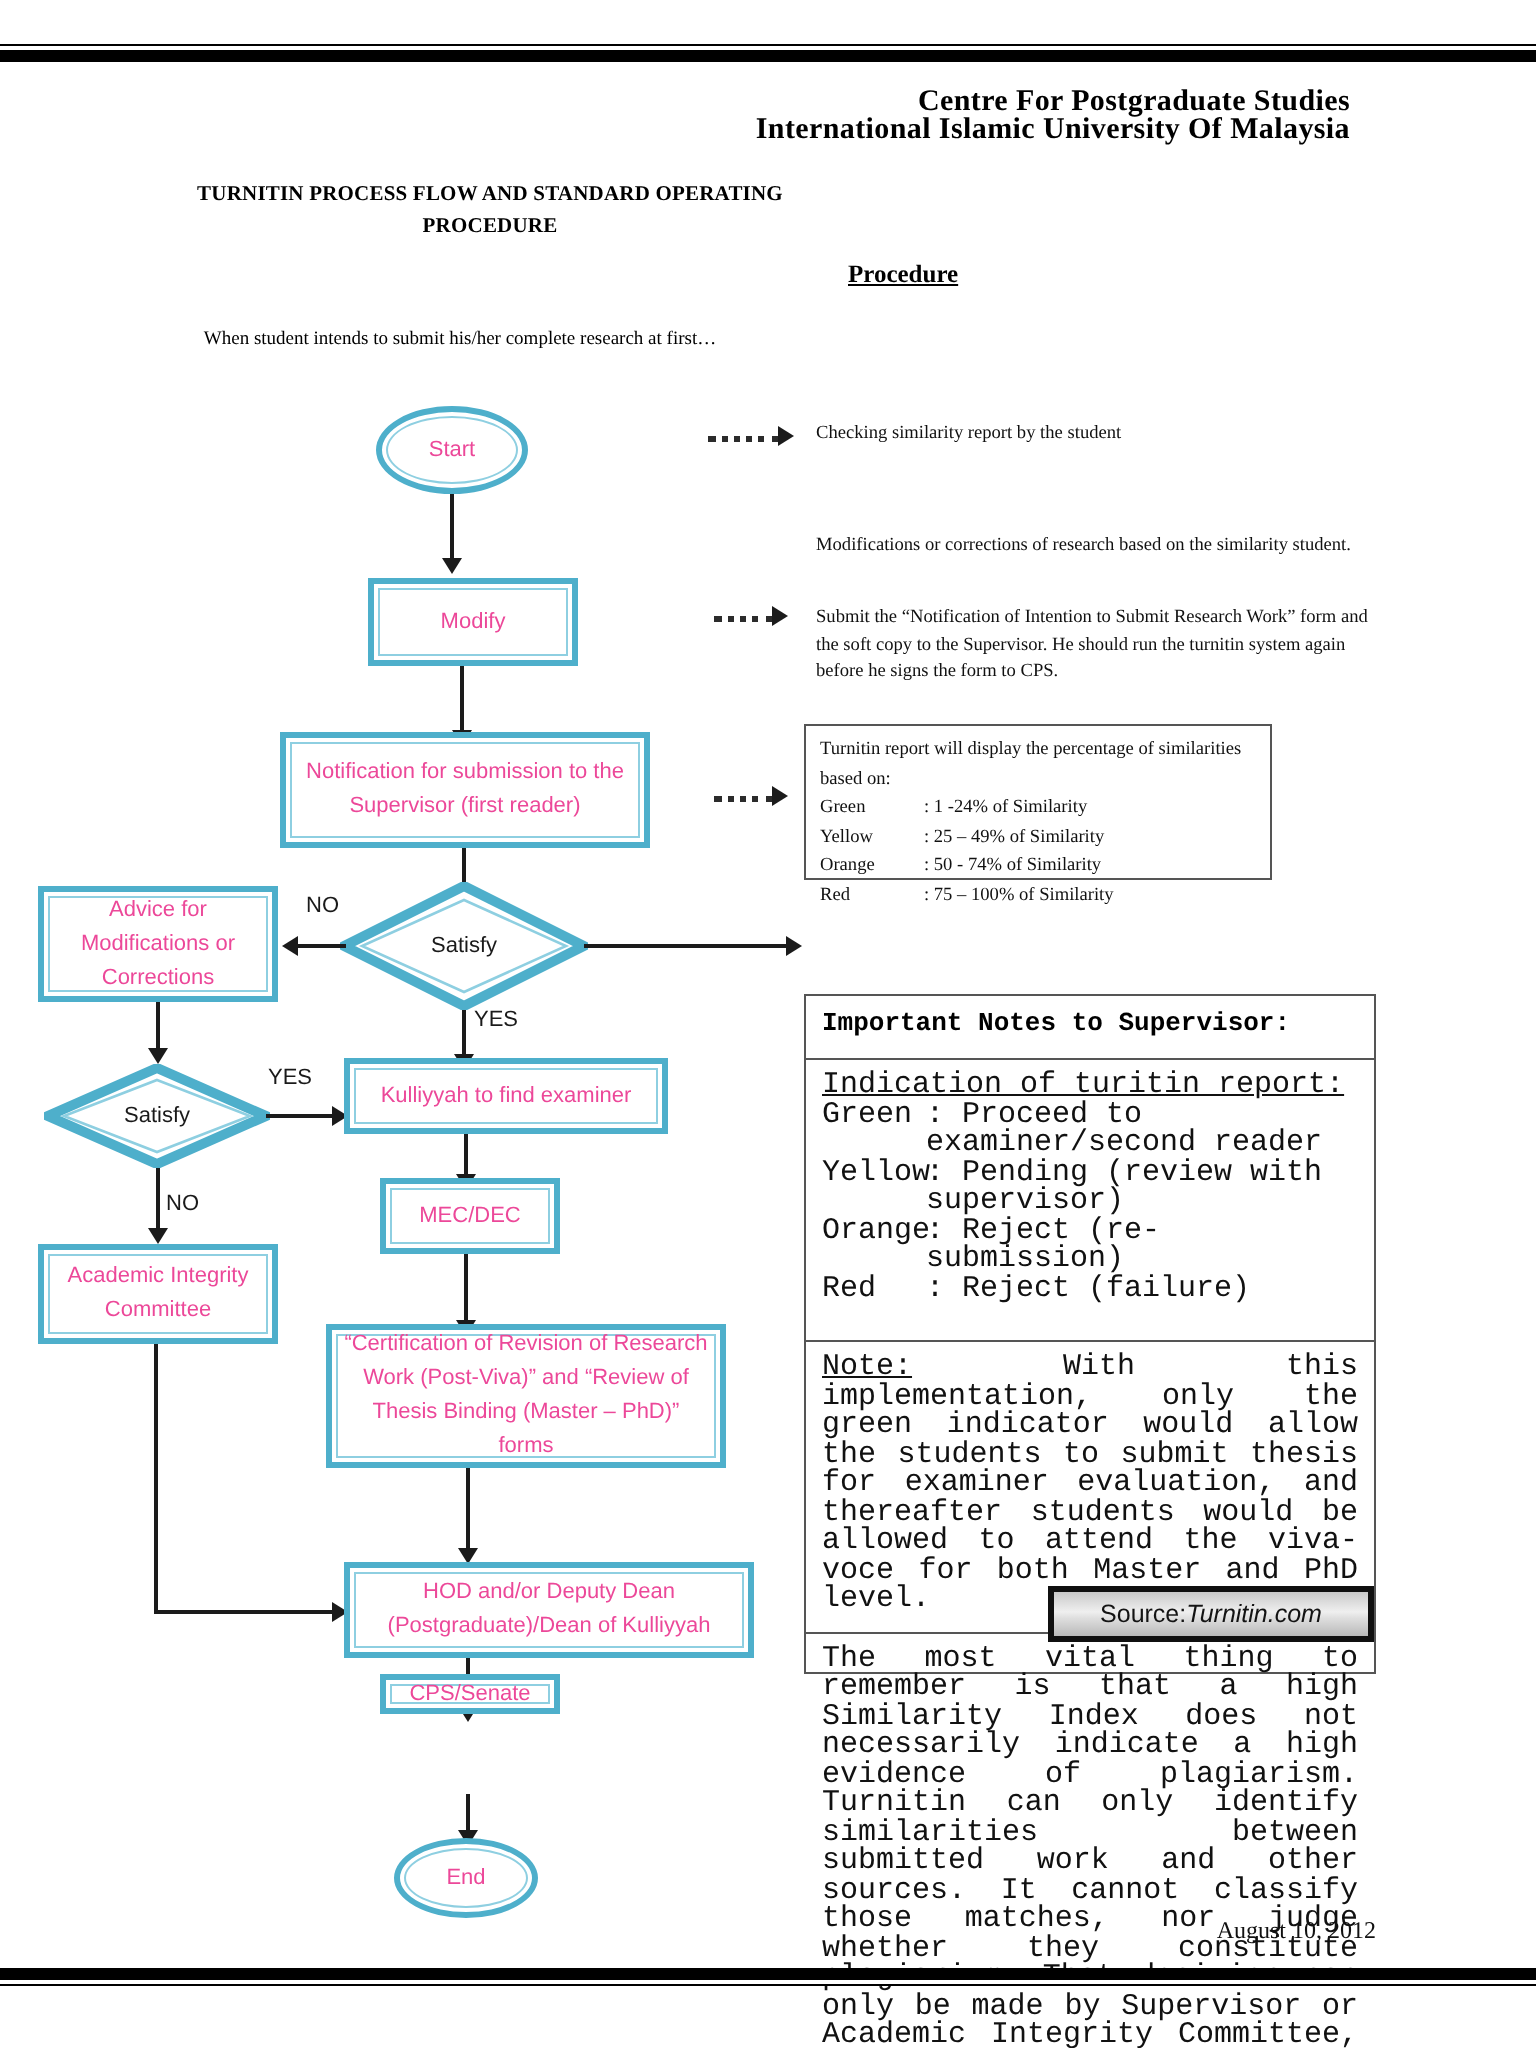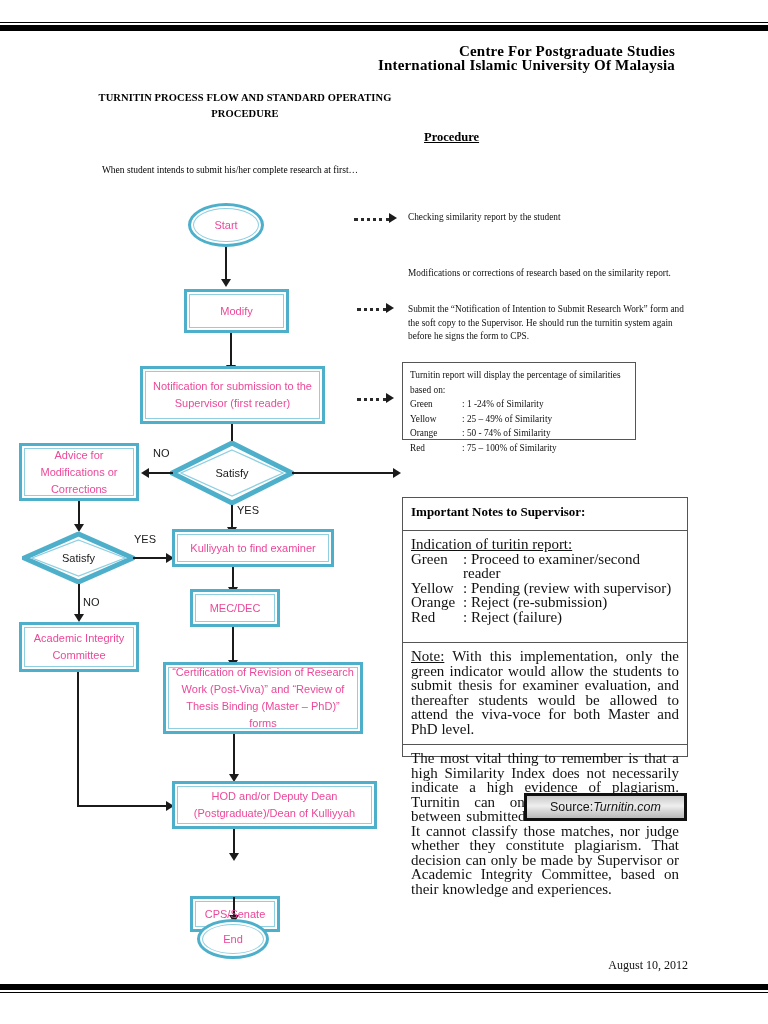--- a/index.html
+++ b/index.html
@@ -209,37 +209,37 @@
   <div class="vline" style="left:233px;top:734px;height:42px;"></div>
   <div class="arrow-down" style="left:229px;top:774px;"></div>
 
   <div class="node" style="left:172px;top:781px;width:205px;height:48px;">
     <div class="inner"></div>
     <div class="lbl">HOD and/or Deputy Dean (Postgraduate)/Dean of Kulliyyah</div>
   </div>
   <div class="vline" style="left:233px;top:829px;height:26px;"></div>
   <div class="arrow-down" style="left:229px;top:853px;"></div>
 
-  <div class="node" style="left:190px;top:896px;width:90px;height:36px;">
+  <div class="node" style="left:190px;top:837px;width:90px;height:20px;">
     <div class="inner"></div>
     <div class="lbl">CPS/Senate</div>
   </div>
   <div class="vline" style="left:233px;top:897px;height:20px;"></div>
   <div class="arrow-down" style="left:229px;top:915px;"></div>
 
   <div class="node oval" style="left:197px;top:919px;width:72px;height:40px;">
     <div class="inner"></div>
     <div class="lbl">End</div>
   </div>
 
   <div class="dotline" style="left:354px;top:218px;width:36px;"></div>
   <div class="arrow-right" style="left:389px;top:213px;"></div>
   <div class="ptext" style="left:408px;top:211px;width:280px;">Checking similarity report by the student</div>
 
-  <div class="ptext" style="left:408px;top:267px;width:275px;">Modifications or corrections of research based on the similarity report.</div>
+  <div class="ptext" style="left:408px;top:267px;width:275px;">Modifications or corrections of research based on the similarity student.</div>
 
   <div class="dotline" style="left:357px;top:308px;width:30px;"></div>
   <div class="arrow-right" style="left:386px;top:303px;"></div>
   <div class="ptext" style="left:408px;top:303px;width:278px;">Submit the “Notification of Intention to Submit Research Work” form and the soft copy to the Supervisor. He should run the turnitin system again before he signs the form to CPS.</div>
 
   <div class="dotline" style="left:357px;top:398px;width:30px;"></div>
   <div class="arrow-right" style="left:386px;top:393px;"></div>
 
   <div class="boxed" style="left:402px;top:362px;width:234px;height:78px;">
     <div>Turnitin report will display the percentage of similarities based on:</div>
@@ -255,21 +255,21 @@
       <span class="k">Orange</span>
       <span class="v">: 50 - 74% of Similarity</span>
     </div>
     <div class="kv">
       <span class="k">Red</span>
       <span class="v">: 75 – 100% of Similarity</span>
     </div>
   </div>
 
 
-  <div class="notes-box" style="left:402px;top:497px;width:286px;height:260px;">
+  <div class="notes-box" style="left:402px;top:497px;width:286px;height:340px;font-family:Liberation Mono, monospace;">
     <div class="notes-title">Important Notes to Supervisor:</div>
     <div class="notes-sec">
       <div class="u">Indication of turitin report:</div>
       <div class="kv">
         <span class="k">Green</span>
         <span class="v">: Proceed to examiner/second reader</span>
       </div>
       <div class="kv">
         <span class="k">Yellow</span>
         <span class="v">: Pending (review with supervisor)</span>

